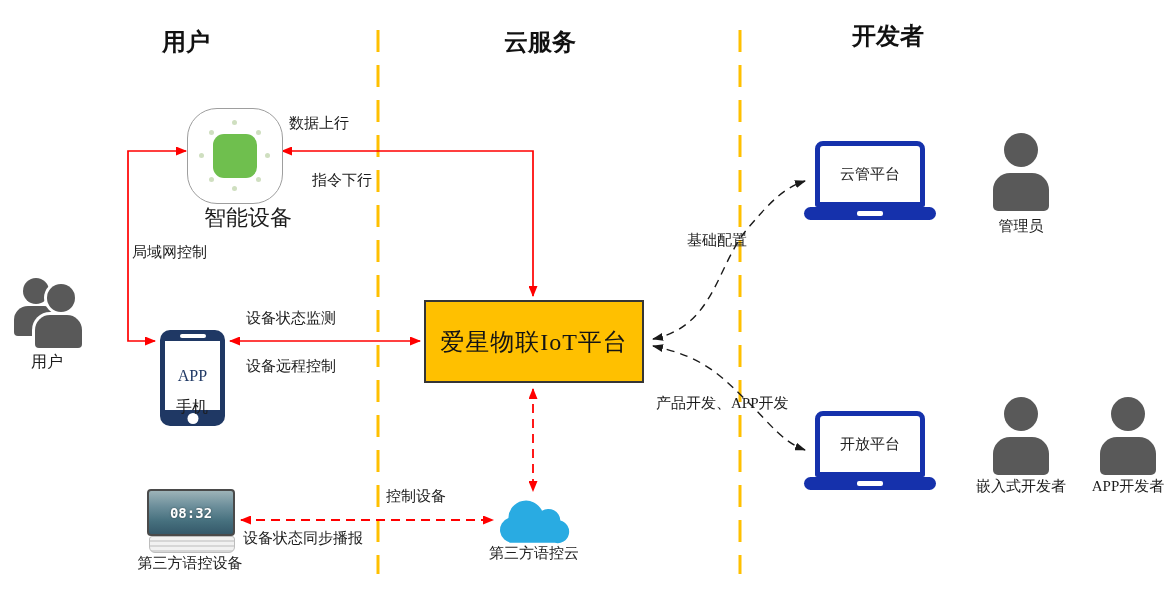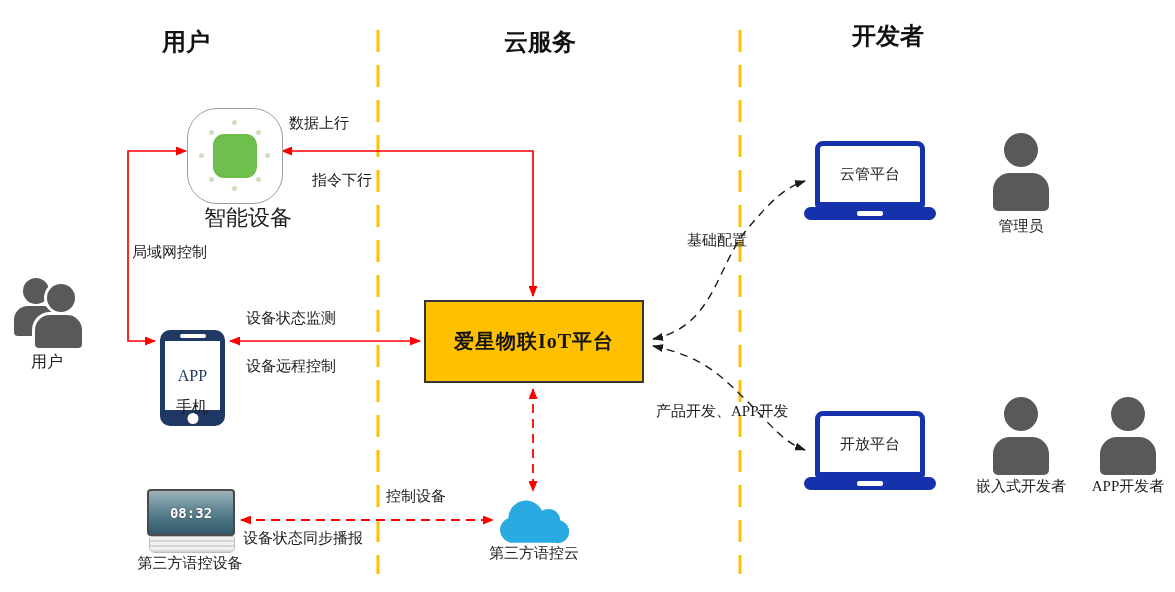--- a/index.html
+++ b/index.html
@@ -30,21 +30,21 @@
   
   .phone{position:absolute;left:160px;top:294px;width:65px;height:96px;background:#1F3864;border-radius:10px;margin-top:36px;}
   .phone .screen{position:absolute;left:5px;right:5px;top:11px;bottom:16px;background:#fff;
     display:flex;align-items:center;justify-content:center;font-size:16px;color:#1F3864;}
   .phone .speaker{position:absolute;left:50%;top:4px;transform:translateX(-50%);width:26px;height:4px;background:#fff;border-radius:2px;}
   .phone .home{position:absolute;left:50%;bottom:2px;transform:translateX(-50%);width:11px;height:11px;background:#fff;border-radius:50%;}
 
   
   .platform{position:absolute;left:424px;top:300px;width:220px;height:83px;background:#FFC000;
     border:2px solid #353535;box-sizing:border-box;display:flex;align-items:center;justify-content:center;
-    font-size:20px;font-weight:bold;color:#141414;letter-spacing:1px;}
+    font-size:24px;font-weight:normal;color:#141414;letter-spacing:1px;}
 
   
   .laptop{position:absolute;width:132px;height:82px;}
   .laptop .scr{position:absolute;left:11px;top:0;width:110px;height:66px;box-sizing:border-box;
     border:5px solid #1531AC;border-radius:8px 8px 2px 2px;background:#fff;
     display:flex;align-items:center;justify-content:center;font-size:15px;color:#222;}
   .laptop .base{position:absolute;left:0;top:66px;width:132px;height:13px;background:#1531AC;border-radius:7px;}
   .laptop .notch{position:absolute;left:50%;top:70px;transform:translateX(-50%);width:26px;height:5px;background:#fff;border-radius:2px;}
 
   
@@ -139,21 +139,21 @@
     <div class="home"></div>
   </div>
   <div class="lbl center" style="left:192px;top:397px;font-size:16px;">手机</div>
 
   <div class="lbl" style="left:246px;top:309px;">设备状态监测</div>
   <div class="lbl" style="left:246px;top:349px;margin-top:8px;">设备远程控制</div>
 
   <div class="platform">爱星物联IoT平台</div>
 
   <div class="lbl" style="left:687px;top:231px;">基础配置</div>
-  <div class="lbl" style="left:656px;top:394px;margin-top:8px;">产品开发、APP开发</div>
+  <div class="lbl" style="left:656px;top:394px;">产品开发、APP开发</div>
 
   <div class="abs" style="left:494px;top:496px;width:80px;height:52px;">
     <svg width="80" height="52" viewBox="0 0 100 64">
       <path d="M23 58 a16 16 0 0 1 -5 -31 a22 22 0 0 1 42 -9 a15 15 0 0 1 23 12 a14 14 0 0 1 -7 28 z" fill="#29ABE2"></path>
     </svg>
   </div>
   <div class="lbl center" style="left:534px;top:544px;">第三方语控云</div>
 
   <div class="lbl" style="left:386px;top:487px;">控制设备</div>
   <div class="lbl" style="left:243px;top:529px;">设备状态同步播报</div>

